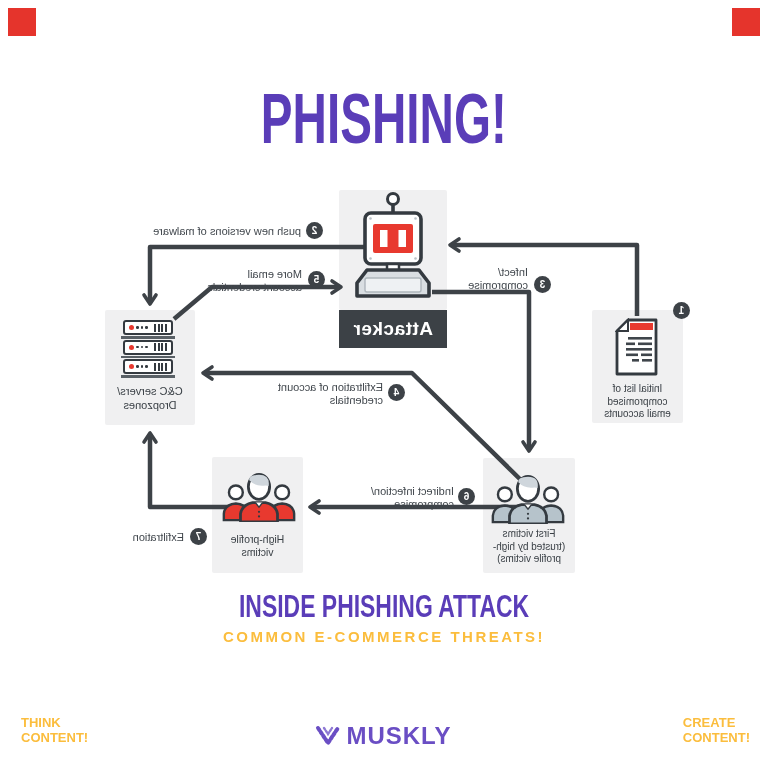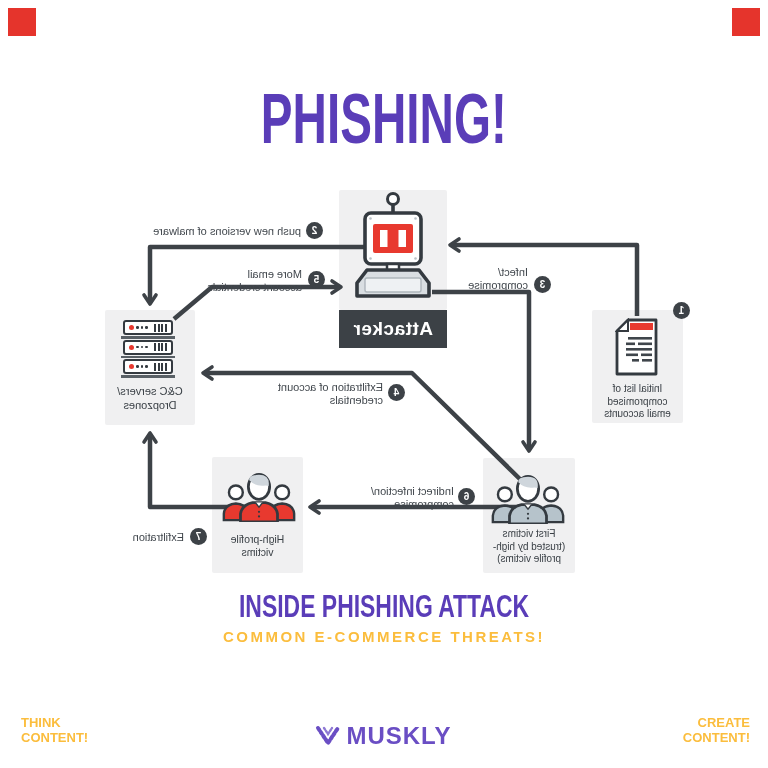--- a/index.html
+++ b/index.html
@@ -217,21 +217,21 @@
 
 <div class="big-title" style="top:628px;font-size:15px;line-height:1.2;color:#fbbd3d;letter-spacing:2.5px;">COMMON E-COMMERCE THREATS!</div>
 <div class="big-title" style="top:591px;font-size:31px;line-height:1;">
   <span class="cond2">INSIDE PHISHING ATTACK</span>
 </div>
 
 <div class="corner-txt" style="left:21px;text-align:left;">
   <div>THINK</div>
   <div>CONTENT!</div>
 </div>
-<div class="corner-txt" style="right:18px;text-align:right;">
+<div class="corner-txt" style="right:18px;text-align:left;">
   <div>CREATE</div>
   <div>CONTENT!</div>
 </div>
 <div class="brand">
   <svg width="26" height="22" viewBox="0 0 26 22">
     <path d="M3,3 L13,18 L23,3" fill="none" stroke="#6a4ec4" stroke-width="4" stroke-dasharray="2.6 2" stroke-linecap="round"></path>
     <path d="M9,3 L13,9 L17,3" fill="none" stroke="#8f7ad4" stroke-width="2.4" stroke-dasharray="2 1.6" stroke-linecap="round"></path>
   </svg>
   <span class="brand-name">MUSKLY</span>
 </div>

